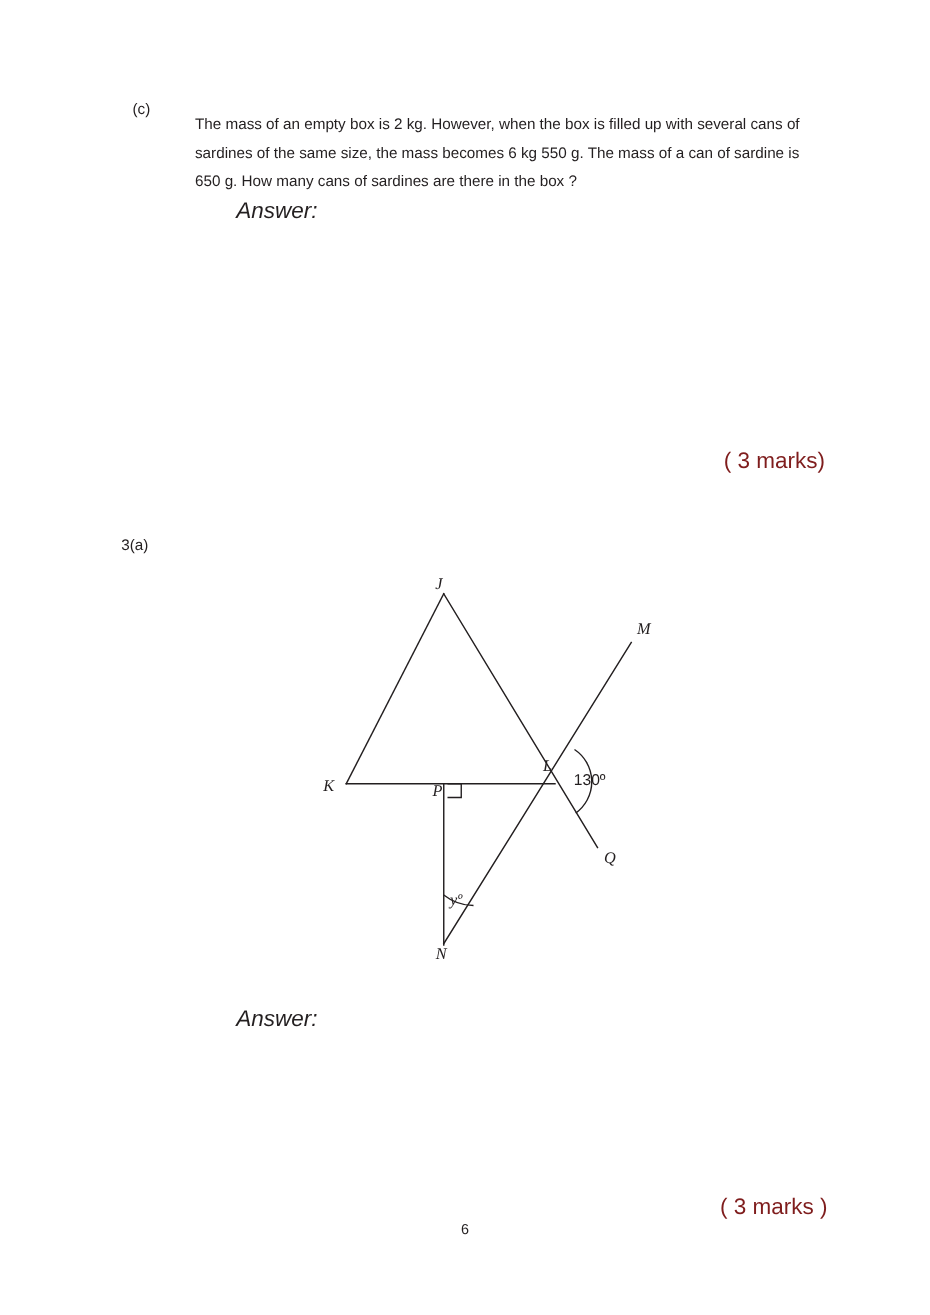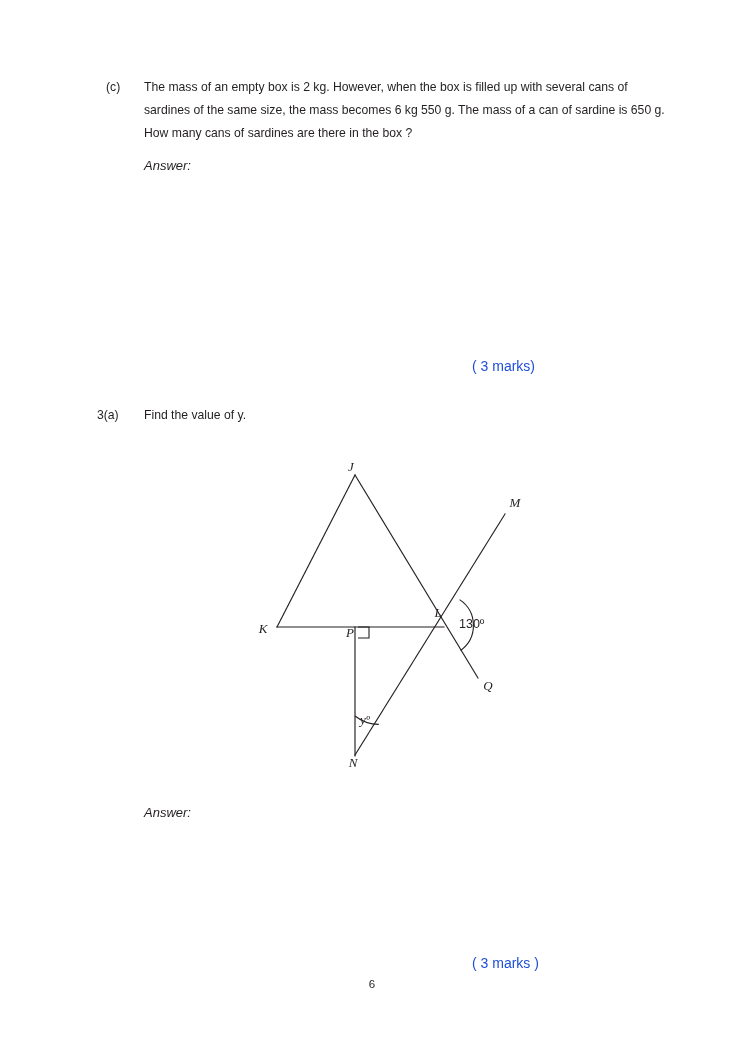--- a/index.html
+++ b/index.html
@@ -33,39 +33,40 @@
     line-height: 23px;
     color: #231f20;
   }
   .qbody {
     flex: 1 1 auto;
     font-size: 12.2px;
     line-height: 23px;
     color: #231f20;
   }
   .qbody p {
-    margin: 0;
+    margin: 12px;
   }
 
   .italic {
     font-style: italic;
   }
 
   .answer-line {
     position: absolute;
-    font-size: 13px;
+    font-size: 18px;
     font-style: italic;
     color: #231f20;
+    margin-left: 45px;
   }
 
   .marks {
     position: absolute;
-    font-size: 14px;
-    color: #1d4ed8;
-    text-align: left;
+    font-size: 18px;
+    color: #7f1d1d;
+    text-align: right;
   }
 
   .page-number {
     position: absolute;
     width: 744px;
     left: 0;
     text-align: center;
     font-size: 11.5px;
     color: #231f20;
   }
@@ -120,24 +121,23 @@
     <div class="qlabel" style="width:38px;">(c)</div>
     <div class="qbody">
       <p>The mass of an empty box is 2 kg. However, when the box is filled up with several cans of sardines of the same size, the mass becomes 6 kg 550 g. The mass of a can of sardine is 650 g. How many cans of sardines are there in the box ?</p>
     </div>
   </div>
 
   <div class="answer-line" style="left:144px; top:158px;">Answer:</div>
 
   <div class="marks" style="left:472px; top:358px; width:188px;">( 3 marks)</div>
 
-  <div class="qblock" style="left:97px; top:404px; width:575px;align-items:center;">
+  <div class="qblock" style="left:97px; top:425px; width:575px;">
     <div class="qlabel" style="width:47px;">3(a)</div>
     <div class="qbody">
-      <p>Find the value of y.</p>
     </div>
   </div>
 
   <div class="diagram-wrap">
     <svg width="744" height="1052" viewBox="0 0 744 1052">
 
       <line class="dline" x1="355" y1="475" x2="277" y2="627"></line>
       <line class="dline" x1="277" y1="627" x2="444" y2="627"></line>
 
       <line class="dline" x1="355" y1="475" x2="478" y2="678"></line>

